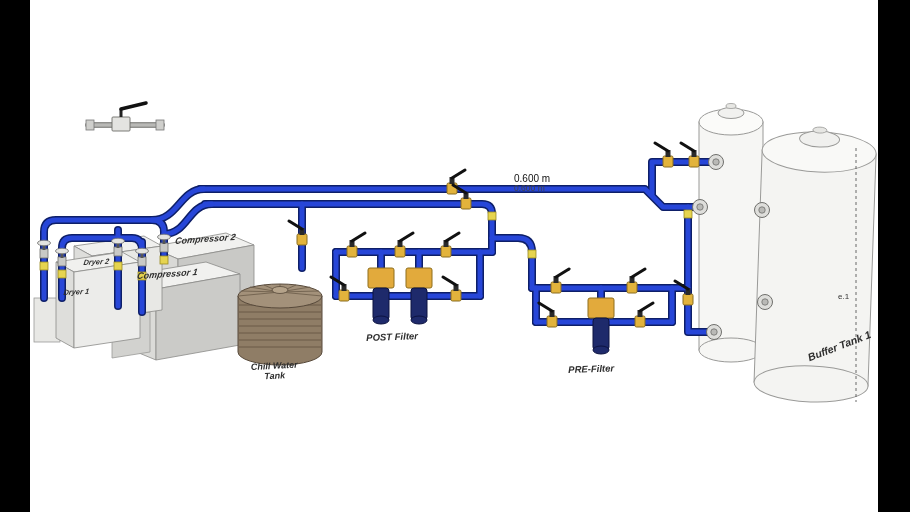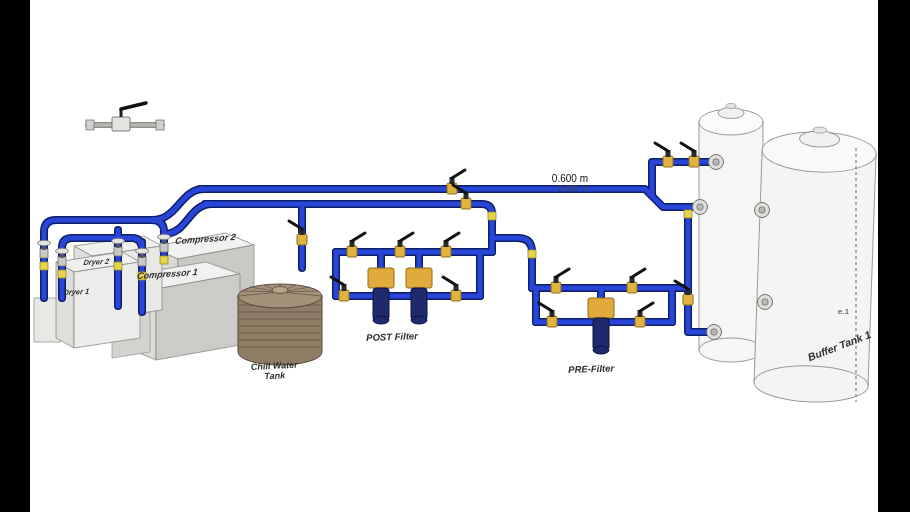--- a/index.html
+++ b/index.html
@@ -3,21 +3,21 @@
 <meta charset="utf-8">
 <style>
   html,body{margin:0;padding:0;background:#000;}
   .stage{position:relative;width:910px;height:512px;background:#ffffff;overflow:hidden;
          font-family:"Liberation Sans",sans-serif;}
   .stage svg{position:absolute;left:0;top:0;z-index:1;}
   .labels{position:absolute;inset:0;z-index:2;}
   .lbl{position:absolute;font-family:"Liberation Sans",sans-serif;font-style:italic;
        font-weight:bold;color:#2e2e2e;white-space:nowrap;transform-origin:left top;}
   .lbl .blk{display:block;text-align:center;}
-  .dim{position:absolute;left:514px;top:173px;width:74px;text-align:right;
+  .dim{position:absolute;left:514px;top:173px;width:74px;text-align:left;
        font-style:normal;font-weight:normal;color:#111;line-height:1.1;}
   .dim .l1{font-size:10px;display:block;}
   .dim .l2{font-size:8.5px;display:block;color:#444;}
   .bar{position:absolute;top:0;bottom:0;background:#000;z-index:10;}
   .bar.left{left:0;width:30px;}
   .bar.right{left:878px;width:32px;}
   .note{position:absolute;font-size:8px;color:#333;font-family:"Liberation Sans",sans-serif;}
 </style>
 </head>
 <body>
@@ -216,18 +216,18 @@
       <span class="blk">Chill Water</span>
       <span class="blk">Tank</span>
     </div>
     <div class="lbl" style="left:366px;top:332px;font-size:9.5px;transform:rotate(-2deg);">POST Filter</div>
     <div class="lbl" style="left:568px;top:364px;font-size:9.5px;transform:rotate(-2deg);">PRE-Filter</div>
     <div class="lbl" style="left:806px;top:352px;font-size:10.5px;transform:rotate(-21deg);">Buffer Tank 1</div>
     <div class="dim">
       <span class="l1">0.600 m</span>
       <span class="l2">0.600 m</span>
     </div>
-    <div class="note" style="left:838px;top:292px;margin-top:15px;">e.1</div>
+    <div class="note" style="left:838px;top:292px;">e.1</div>
   </div>
 
   <div class="bar left"></div>
   <div class="bar right"></div>
 </div>
 
 </body></html>

